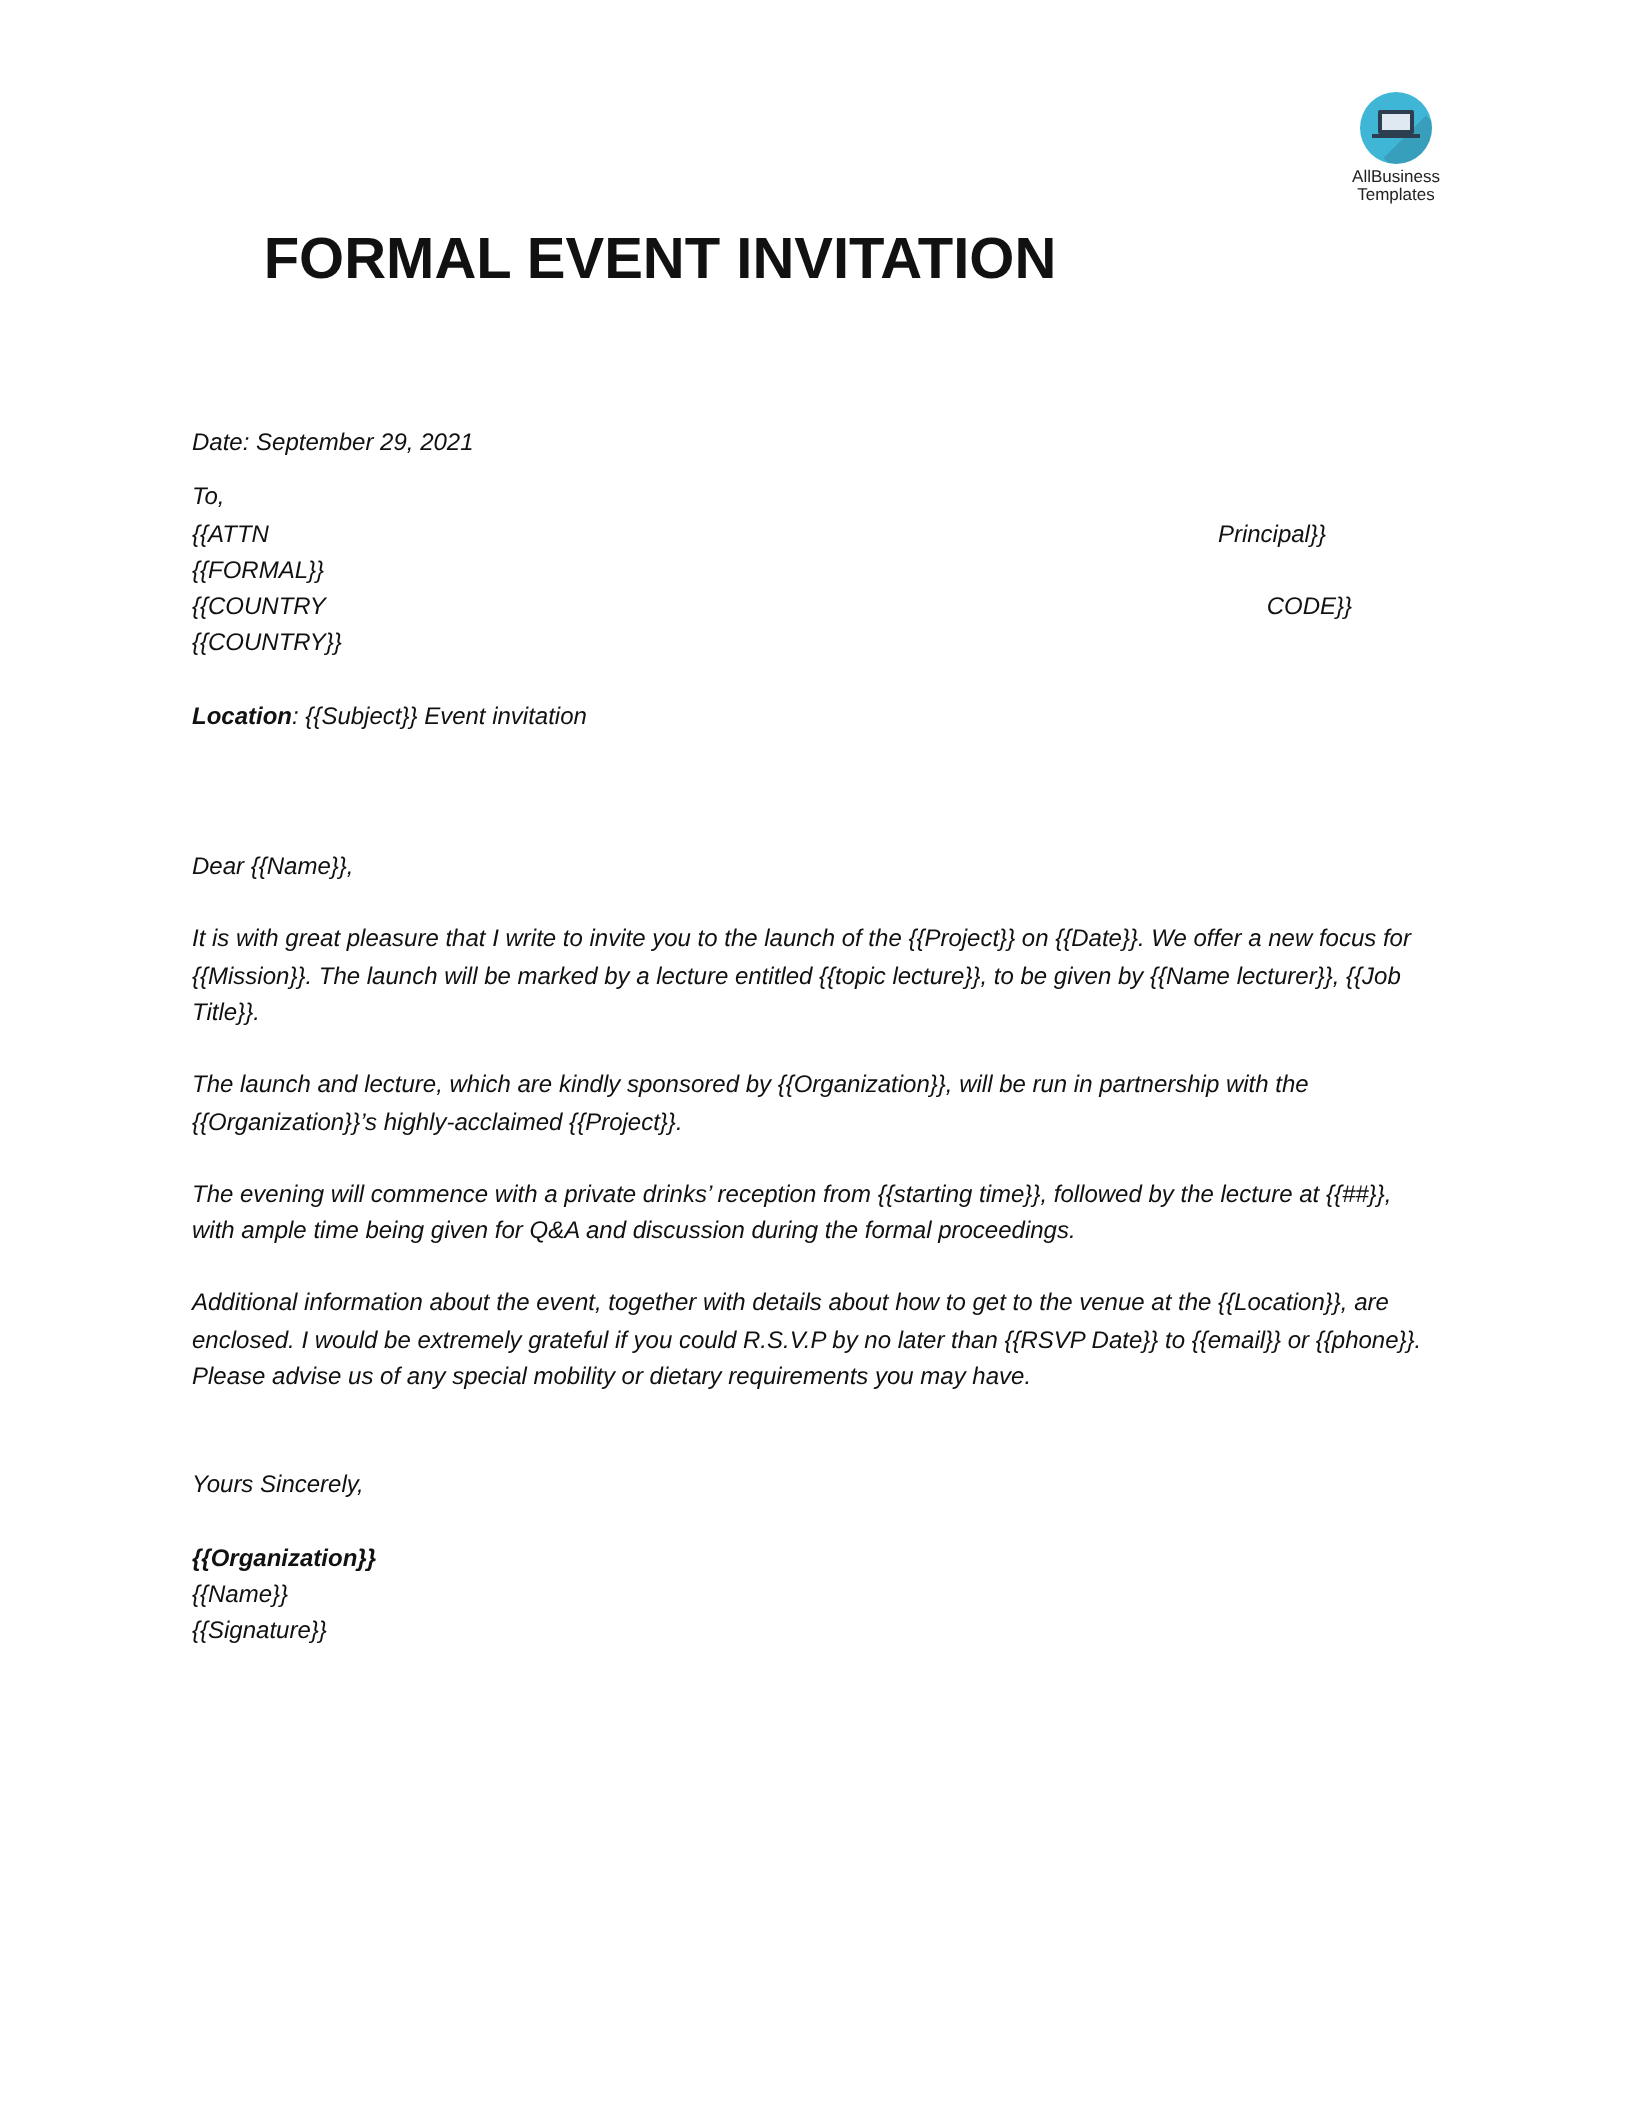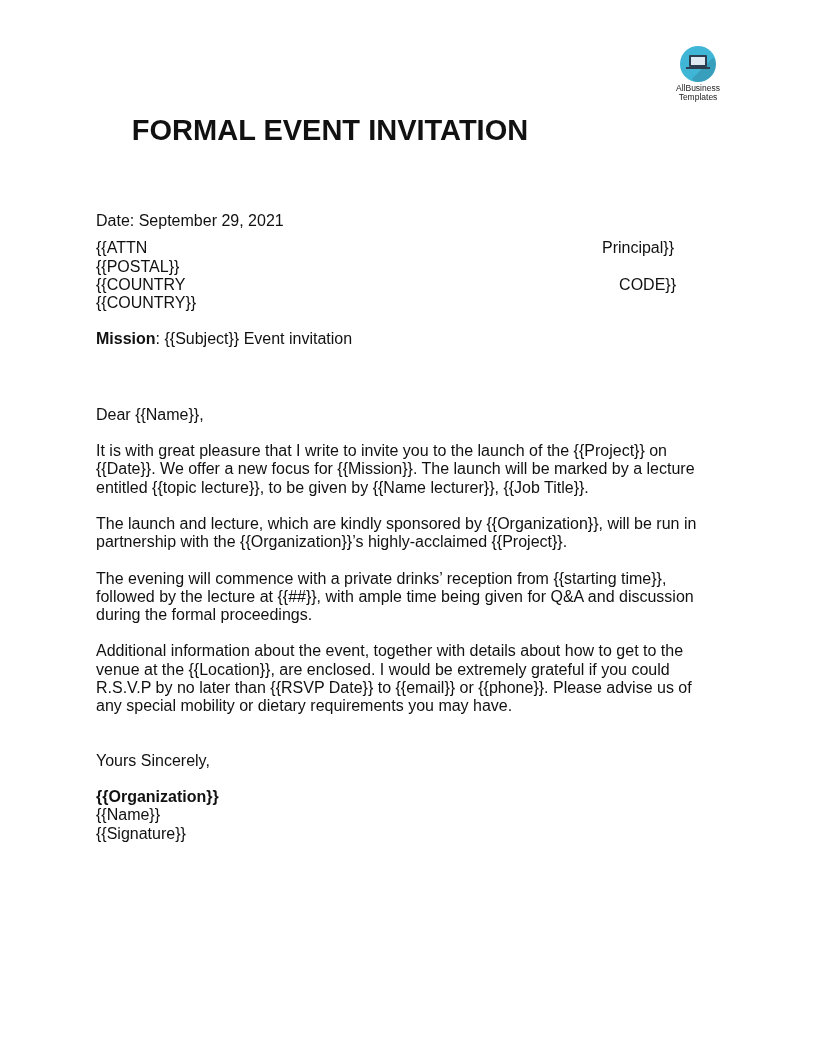--- a/index.html
+++ b/index.html
@@ -10,24 +10,24 @@
                  margin: 0 auto; position: relative; overflow: hidden; }
   .logo-circle:after { content: ""; position: absolute; left: 18px; top: 18px; width: 30px; height: 30px;
                        background: rgba(0,0,0,0.12); transform: rotate(45deg); }
   .laptop-screen { position: absolute; left: 9px; top: 9px; width: 18px; height: 12px;
                    background: #2d3e50; border-radius: 1px; z-index: 1; }
   .laptop-screen-inner { position: absolute; left: 2px; top: 2px; right: 2px; bottom: 2px; background: #dfe9f1; }
   .laptop-base { position: absolute; left: 6px; top: 21px; width: 24px; height: 2px; background: #2d3e50; z-index: 1; }
   .logo-text { font-size: 8.5px; line-height: 9px; color: #222; margin-top: 2px; }
   .title { position: absolute; top: 114px; left: 0; width: 660px; text-align: center;
            font-size: 29px; font-weight: bold; letter-spacing: 0px; color: #111; }
-  .content { position: absolute; left: 96px; top: 212px; width: 622px; font-size: 16px; line-height: 18.3px; }
+  .content { position: absolute; left: 96px; top: 212px; width: 622px; font-size: 12px; line-height: 18.3px; font-style: italic; }
   .line { white-space: nowrap; }
   .split { display: flex; justify-content: space-between; }
-  .split .right-a { margin-right: 44px; }
+  .split .right-a { margin-right: 55px; }
   .split .right-b { margin-right: 42px; text-align: right; }
   p { margin: 0; }
   .gap-s { height: 9px; }
   .gap { height: 18px; }
   .gap-l { height: 57px; }
   b { font-weight: bold; }
 </style>
 </head>
 <body>
 
@@ -42,33 +42,34 @@
     <div>AllBusiness</div>
     <div>Templates</div>
   </div>
 </div>
 
 <div class="title">FORMAL EVENT INVITATION</div>
 
 <div class="content">
   <div class="line">Date: September 29, 2021</div>
   <div class="gap-s"></div>
+  <div class="line">To,</div>
   <div class="line split">
     <span>{{ATTN</span>
     <span class="right-a">Principal}}</span>
   </div>
-  <div class="line">{{POSTAL}}</div>
+  <div class="line">{{FORMAL}}</div>
   <div class="line split">
     <span>{{COUNTRY</span>
     <span class="right-b">CODE}}</span>
   </div>
   <div class="line">{{COUNTRY}}</div>
   <div class="gap"></div>
   <div class="line">
-    <b>Mission</b><span>:</span><span> {{Subject}} Event invitation</span>
+    <b>Location</b><span>:</span><span> {{Subject}} Event invitation</span>
   </div>
   <div class="gap-l"></div>
   <div class="line">Dear {{Name}},</div>
   <div class="gap"></div>
   <p>It is with great pleasure that I write to invite you to the launch of the {{Project}} on  {{Date}}. We offer a new focus for {{Mission}}. The launch will be marked by a lecture entitled {{topic lecture}}, to be given by {{Name lecturer}}, {{Job Title}}.</p>
   <div class="gap"></div>
   <p>The launch and lecture, which are kindly sponsored by {{Organization}}, will be run in partnership with the {{Organization}}’s highly-acclaimed {{Project}}.</p>
   <div class="gap"></div>
   <p>The evening will commence with a private drinks’ reception from {{starting time}}, followed by the lecture at {{##}}, with ample time being given for Q&amp;A and discussion during the formal proceedings.</p>
   <div class="gap"></div>

